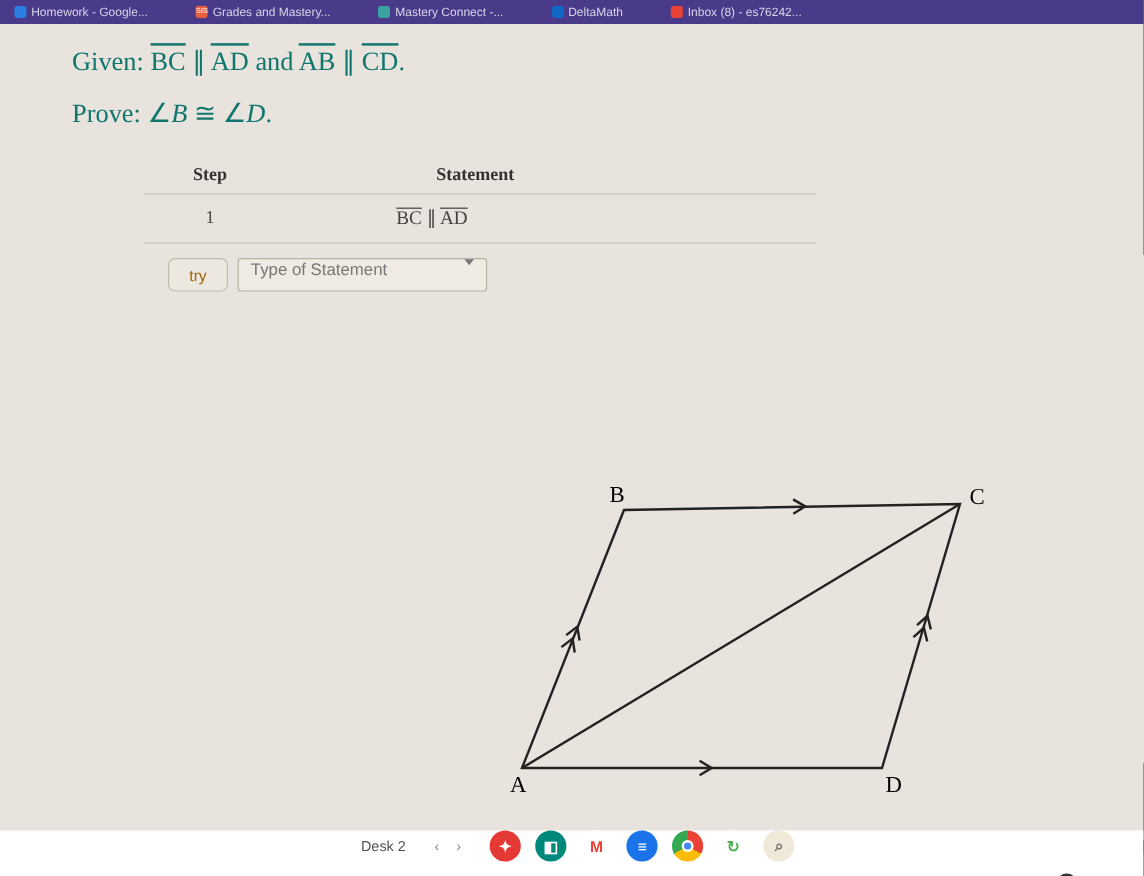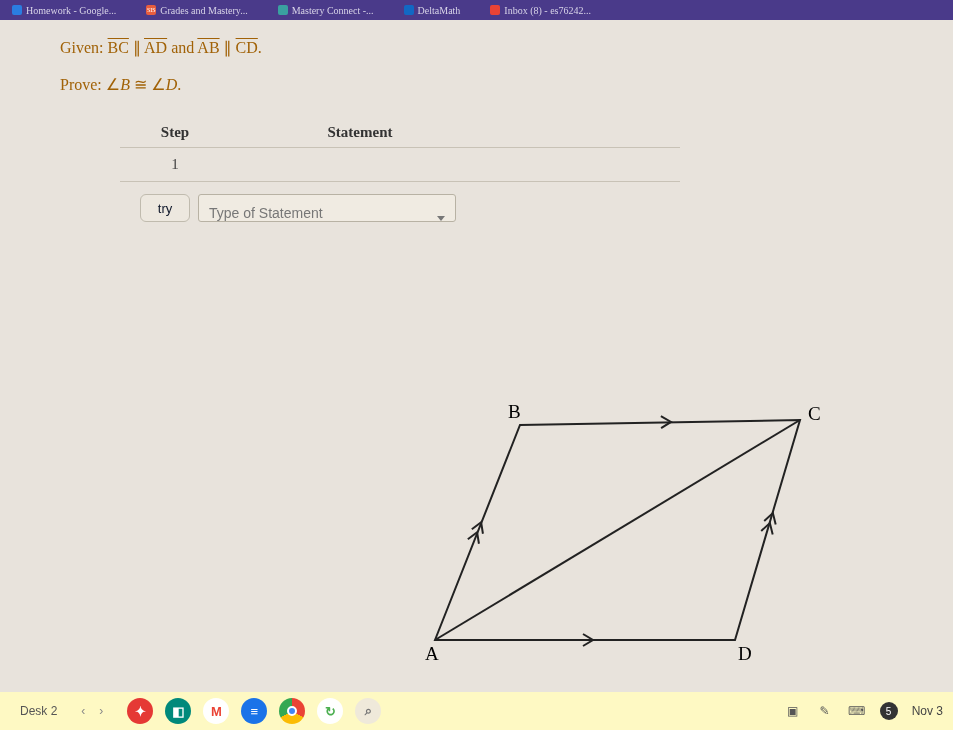--- a/index.html
+++ b/index.html
@@ -8,41 +8,41 @@
     background:#1a1a1a;
     font-family:"Times New Roman",Georgia,serif;
     overflow:hidden;
     position:relative;
   }
   .browser-tabs{
     height:20px;
     background:#4a3a8a;
     display:flex;
     align-items:center;
-    gap:10px;
+    gap:20px;
     padding:0 2px;
-    font-family:Liberation Serif, serif;
+    font-family:Liberation Sans, sans-serif;
   }
   .tab{
     display:flex;align-items:center;gap:4px;
     padding:2px 10px;height:100%;
     color:#d8d4e8;font-size:10px;
     white-space:nowrap;
     border-radius:3px 3px 0 0;
   }
   .tab-icon{width:10px;height:10px;border-radius:2px;display:inline-block}
   .page{
     background:#e8e3dc;
     height:680px;
     padding:18px 40px 10px 60px;
     position:relative;
   }
   .given,.prove{
-    font-size:16px;
-    color:#a16207;
+    font-size:22px;
+    color:#0f766e;
     margin-bottom:18px;
   }
   .prove{margin-bottom:24px}
   .overline{text-decoration:overline}
   .note{
     color:#9a9488;
     font-size:15px;
     margin-bottom:18px;
   }
   .note em{font-style:italic}
@@ -50,20 +50,21 @@
     margin-left:60px;
     width:560px;
     font-size:15px;
   }
   .hdr{
     display:flex;
     border-bottom:1px solid #c8c2b6;
     padding:6px 0;
     font-weight:bold;
     color:#333;
+    gap:36px;
   }
   .row1{
     display:flex;
     border-bottom:1px solid #c8c2b6;
     padding:8px 0;
     color:#444;
   }
   .col-step{width:110px;text-align:center}
   .col-stmt{width:260px;text-align:center}
   .col-reason{width:190px;text-align:left;padding-left:10px}
@@ -71,28 +72,28 @@
   .try-row{
     display:flex;align-items:center;gap:8px;
     padding:12px 0 0 20px;
   }
   .try-btn{
     display:inline-flex;align-items:center;justify-content:center;
     width:50px;height:28px;
     border:1px solid #c0bbae;
     border-radius:6px;
     background:#ede8df;
-    color:#0f172a;
+    color:#a16207;
     font-family:Arial,sans-serif;
     font-size:13px;
     cursor:pointer;
   }
   .type-select{
-    display:flex;align-items:flex-end;justify-content:space-between;
-    width:258px;height:28px;
+    display:flex;align-items:flex-start;justify-content:space-between;
+    width:208px;height:28px;
     border:1px solid #b8b2a4;
     border-radius:3px;
     background:#f0ebe2;
     padding:0 10px;
     color:#777;
     font-family:Arial,sans-serif;
     font-size:14px;
     cursor:pointer;
   }
   .caret{
@@ -103,25 +104,26 @@
   }
   .diagram{
     position:absolute;
     left:380px;top:370px;
     width:460px;height:280px;
   }
   .diagram svg{width:100%;height:100%}
   .shelf{
     position:absolute;left:0;bottom:0;right:0;
     height:38px;
-    background:#fef9c3;
+    background:#ffffff;
     display:flex;align-items:center;
     padding:0 10px;
     gap:10px;
     font-family:Arial,sans-serif;
+    flex-direction:column;
   }
   .shelf-left{display:flex;align-items:center;gap:8px}
   .desk{
     color:#555;font-size:12px;
     padding:4px 10px;
   }
   .nav{
     display:flex;gap:2px;
     color:#888;font-size:12px;
   }
@@ -180,20 +182,21 @@
 
 
   <div class="proof-table">
     <div class="hdr">
       <div class="col-step">Step</div>
       <div class="col-stmt">Statement</div>
     </div>
     <div class="row1">
       <div class="col-step" style="display:flex;align-items:center;justify-content:center">1</div>
       <div class="col-stmt stmt-lines">
+        <div><span class="overline">BC</span> ∥ <span class="overline">AD</span></div>
       </div>
     </div>
     <div class="try-row">
       <div class="try-btn">try</div>
       <div class="type-select">
         <span>Type of Statement</span>
         <span class="caret"></span>
       </div>
     </div>
   </div>

